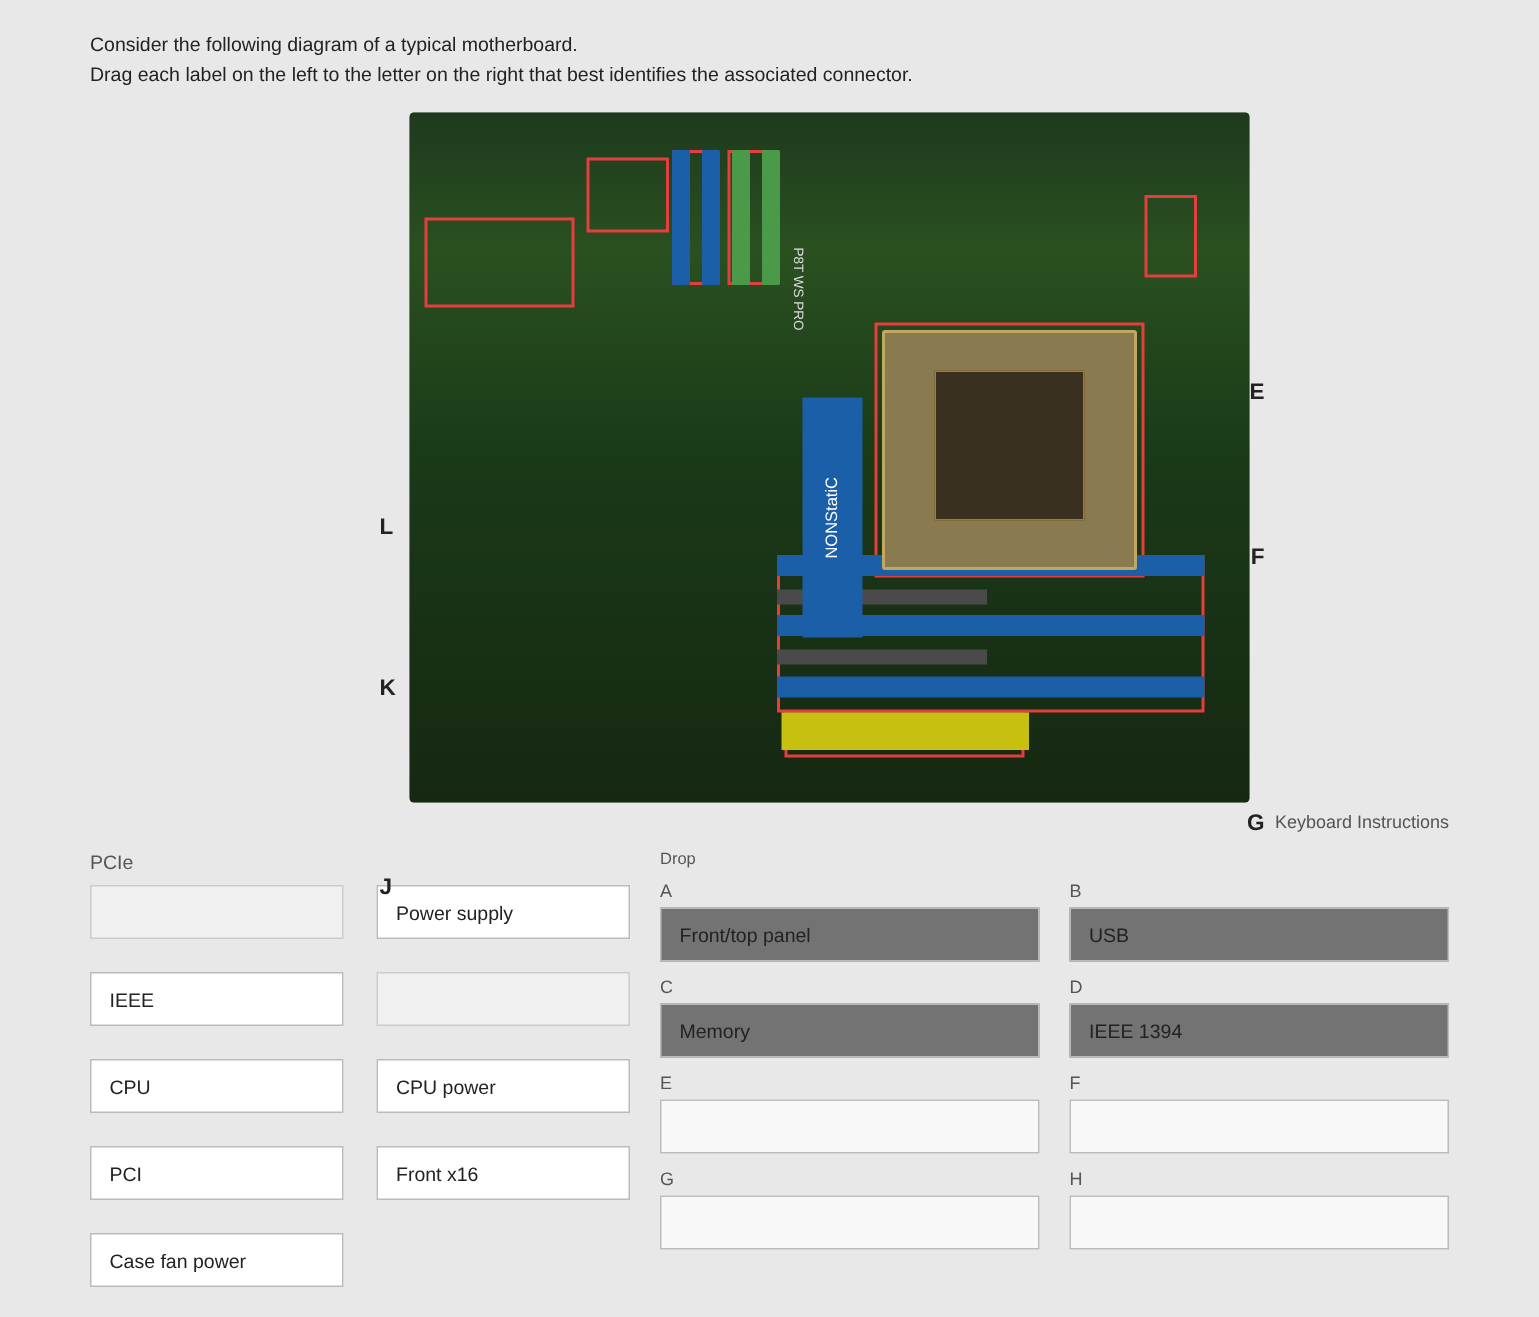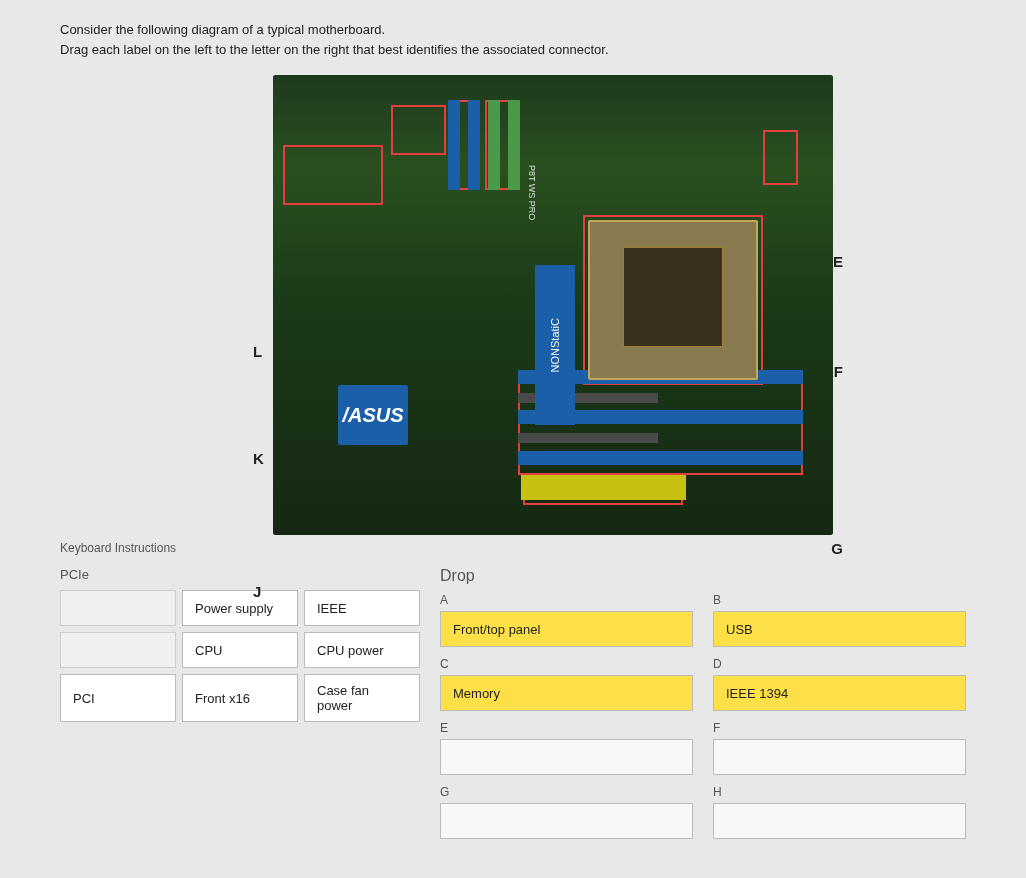--- a/index.html
+++ b/index.html
@@ -61,21 +61,21 @@
     }
 
     
     .red-box {
       position: absolute;
       border: 2px solid #e53e3e;
       pointer-events: none;
     }
 
     .keyboard-instructions {
-      text-align: left;
+      text-align: right;
       margin: 6px 0 12px 0;
       font-size: 12px;
       color: #555;
     }
 
     
     .drag-drop-area {
       display: flex;
       gap: 20px;
       margin-top: 8px;
@@ -86,22 +86,22 @@
     }
 
     .drag-label {
       font-size: 13px;
       color: #555;
       margin-bottom: 8px;
     }
 
     .drag-grid {
       display: grid;
-      grid-template-columns: 1fr 1fr 1fr;
-      gap: 6px;
+      grid-template-columns: 1fr 1fr;
+      gap: 22px;
     }
 
     .drag-item {
       background: #fff;
       border: 1px solid #bbb;
       padding: 8px 12px;
       font-size: 13px;
       cursor: grab;
       min-height: 36px;
       display: flex;
@@ -111,21 +111,21 @@
     .drag-item.empty {
       background: #f0f0f0;
       border: 1px solid #ccc;
     }
 
     .drop-section {
       flex: 1;
     }
 
     .drop-label {
-      font-size: 16px;
+      font-size: 11px;
       color: #555;
       margin-bottom: 8px;
     }
 
     .drop-grid {
       display: grid;
       grid-template-columns: 1fr 1fr;
       gap: 10px 20px;
     }
 
@@ -145,21 +145,21 @@
       background: #fff;
       border: 1px solid #bbb;
       padding: 8px 12px;
       font-size: 13px;
       min-height: 36px;
       display: flex;
       align-items: center;
     }
 
     .drop-box.filled {
-      background: #fde047;
+      background: #737373;
     }
 
     .drop-box.empty {
       background: #f8f8f8;
     }
   </style>
 </head>
 <body>
 
 <div class="page-container">
@@ -212,23 +212,20 @@
       <div style="position:absolute; left:245px; top:318px; width:140px; height:10px; background:#4a4a4a;"></div>
       <div style="position:absolute; left:245px; top:335px; width:285px; height:14px; background:#1a5fa8;"></div>
       <div style="position:absolute; left:245px; top:358px; width:140px; height:10px; background:#4a4a4a;"></div>
       <div style="position:absolute; left:245px; top:376px; width:285px; height:14px; background:#1a5fa8;"></div>
 
       <div style="position:absolute; left:315px; top:145px; width:170px; height:160px; background:#8a7a50; border:2px solid #c0a860; border-radius:2px;">
         <div style="width:100px; height:100px; background:#3a3020; margin:25px auto; border:1px solid #a08030; display:grid; grid-template-columns:repeat(10,1fr); gap:1px; padding:3px;">
         </div>
       </div>
 
-      <div style="position:absolute; left:65px; top:310px; width:70px; height:60px; background:#1a5fa8; display:flex; align-items:center; justify-content:center; border-radius:2px;">
-        <span style="color:#fff; font-weight:bold; font-size:20px; font-style:italic;">/ASUS</span>
-      </div>
 
       <div style="position:absolute; left:262px; top:190px; width:40px; height:160px; background:#1a5fa8; writing-mode:vertical-rl; display:flex; align-items:center; justify-content:center;">
         <span style="color:#fff; font-size:11px; transform:rotate(180deg);">NONStatiC</span>
       </div>
 
       <div style="position:absolute; left:248px; top:400px; width:165px; height:25px; background:#c8c010; display:grid; grid-template-columns:repeat(24,1fr); gap:1px; padding:2px;">
       </div>
 
       <div style="position:absolute; left:246px; top:90px; width:18px; height:180px; writing-mode:vertical-rl; color:#ddd; font-size:9px; overflow:hidden;">
         <span>P8T WS PRO</span>

